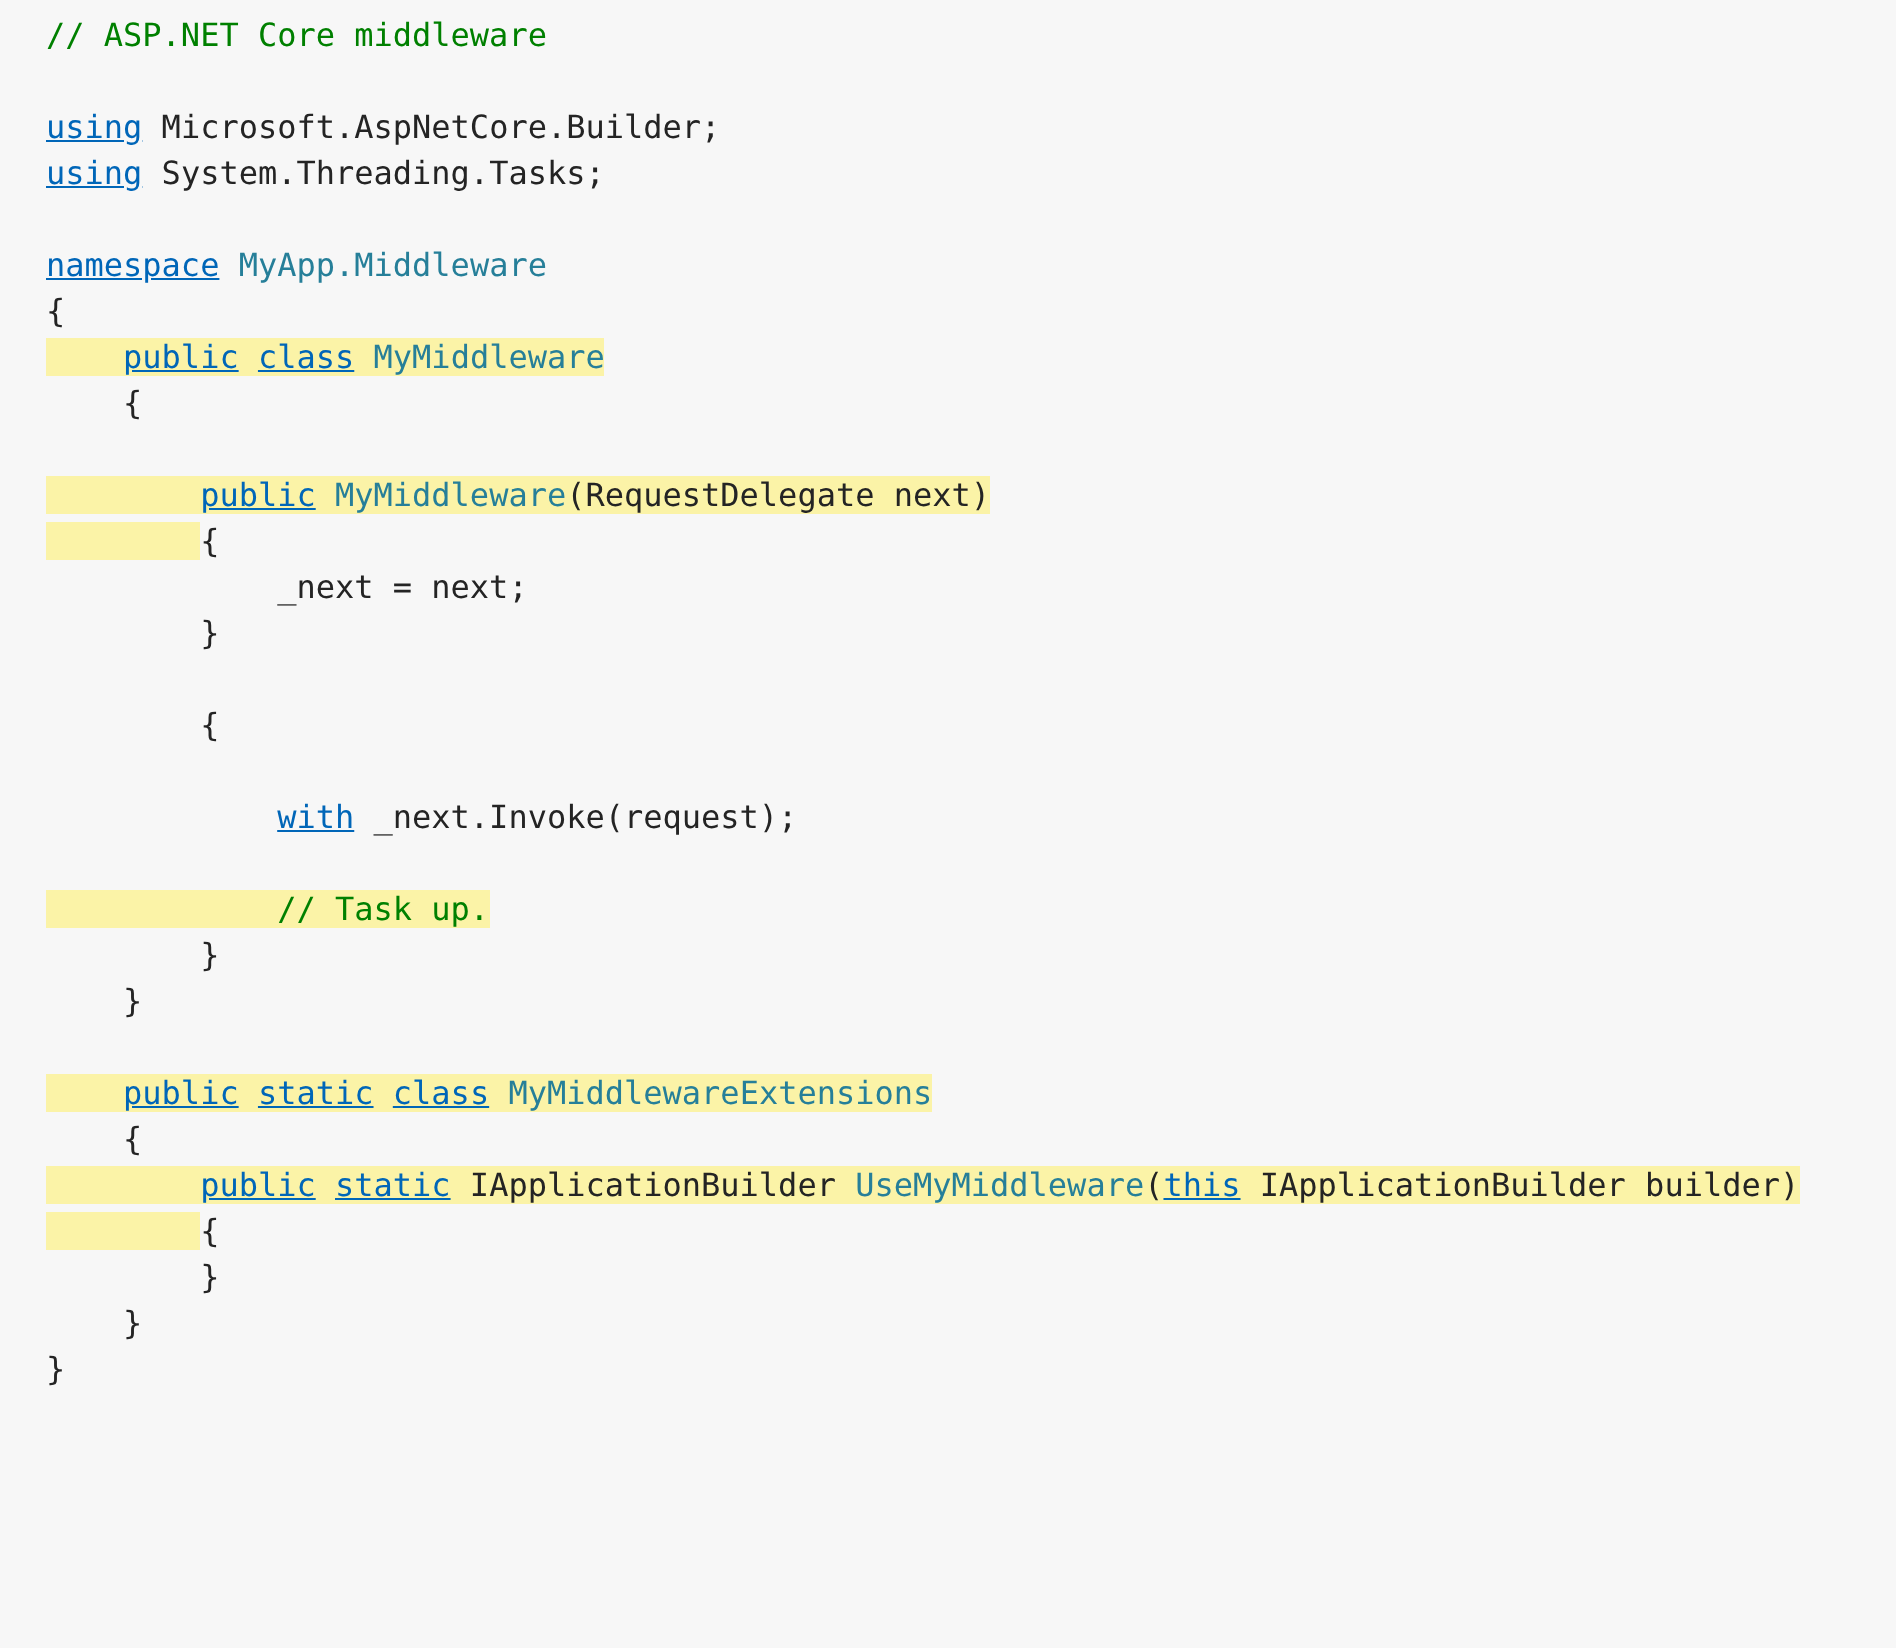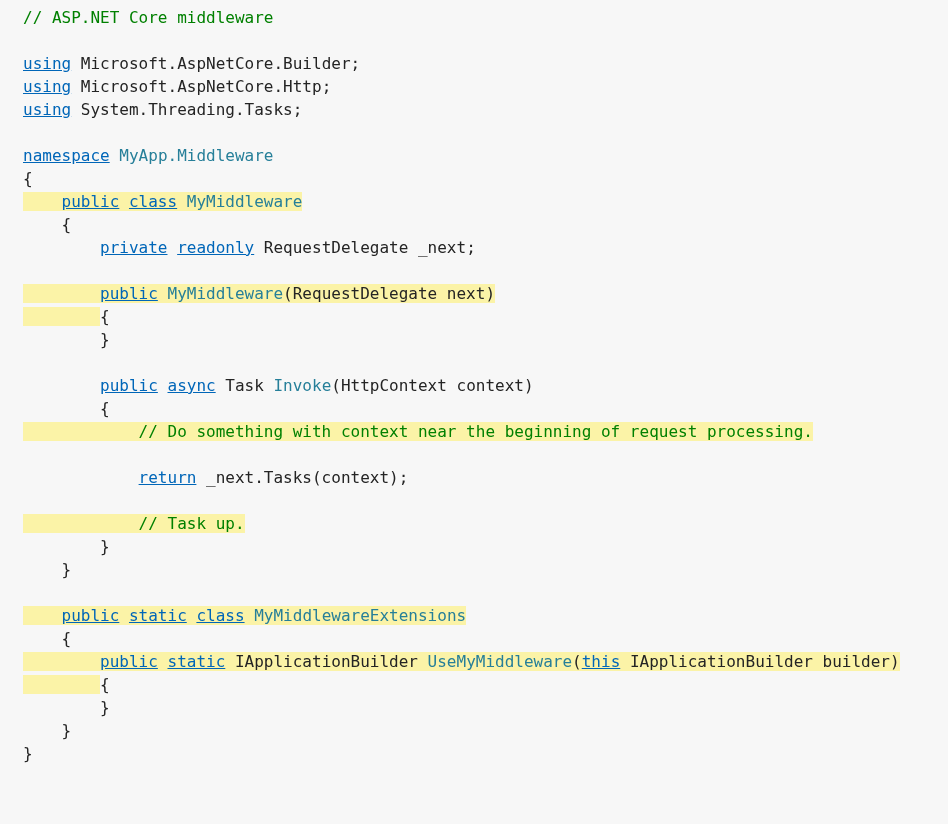--- a/index.html
+++ b/index.html
@@ -33,38 +33,35 @@
     text-align: right;
   }
 </style>
 </head>
 <body style="background: rgb(247, 247, 247);">
 
 <div class="code-block">
     <div class="code-line"><span class="tok-comment">// ASP.NET Core middleware</span></div>
     <div class="code-line"></div>
     <div class="code-line"><span class="tok-keyword">using</span><span class="tok-plain"> Microsoft.AspNetCore.Builder;</span></div>
-    <div class="code-line"><span class="tok-keyword">using</span><span class="tok-plain"> Microsoft.AspNetCore.Http;</span></div>
     <div class="code-line"><span class="tok-keyword">using</span><span class="tok-plain"> System.Threading.Tasks;</span></div>
     <div class="code-line"></div>
     <div class="code-line"><span class="tok-keyword">namespace</span><span class="tok-plain"> </span><span class="tok-type">MyApp.Middleware</span></div>
     <div class="code-line"><span class="tok-plain">{</span></div>
     <div class="code-line"><span class="hl"><span class="tok-plain">    </span><span class="tok-keyword">public</span><span class="tok-plain"> </span><span class="tok-keyword">class</span><span class="tok-plain"> </span><span class="tok-type">MyMiddleware</span></span></div>
     <div class="code-line"><span class="tok-plain">    {</span></div>
-    <div class="code-line"><span class="tok-plain">        </span><span class="tok-keyword">private</span><span class="tok-plain"> </span><span class="tok-keyword">readonly</span><span class="tok-plain"> RequestDelegate _next;</span></div>
     <div class="code-line"></div>
     <div class="code-line"><span class="hl"><span class="tok-plain">        </span><span class="tok-keyword">public</span><span class="tok-plain"> </span><span class="tok-type">MyMiddleware</span><span class="tok-plain">(RequestDelegate next)</span></span></div>
     <div class="code-line"><span class="tok-plain hl">        </span><span class="tok-plain">{</span></div>
+    <div class="code-line"><span class="tok-plain">            _next = next;</span></div>
     <div class="code-line"><span class="tok-plain">        }</span></div>
     <div class="code-line"></div>
-    <div class="code-line"><span class="tok-plain">        </span><span class="tok-keyword">public</span><span class="tok-plain"> </span><span class="tok-keyword">async</span><span class="tok-plain"> Task </span><span class="tok-type">Invoke</span><span class="tok-plain">(HttpContext context)</span></div>
     <div class="code-line"><span class="tok-plain">        {</span></div>
-    <div class="code-line"><span class="hl"><span class="tok-plain">            </span><span class="tok-comment">// Do something with context near the beginning of request processing.</span></span></div>
     <div class="code-line"></div>
-    <div class="code-line"><span class="tok-plain">            </span><span class="tok-keyword">return</span><span class="tok-plain"> _next.Tasks(context);</span></div>
+    <div class="code-line"><span class="tok-plain">            </span><span class="tok-keyword">with</span><span class="tok-plain"> _next.Invoke(request);</span></div>
     <div class="code-line"></div>
     <div class="code-line"><span class="hl"><span class="tok-plain">            </span><span class="tok-comment">// Task up.</span></span></div>
     <div class="code-line"><span class="tok-plain">        }</span></div>
     <div class="code-line"><span class="tok-plain">    }</span></div>
     <div class="code-line"></div>
     <div class="code-line"><span class="hl"><span class="tok-plain">    </span><span class="tok-keyword">public</span><span class="tok-plain"> </span><span class="tok-keyword">static</span><span class="tok-plain"> </span><span class="tok-keyword">class</span><span class="tok-plain"> </span><span class="tok-type">MyMiddlewareExtensions</span></span></div>
     <div class="code-line"><span class="tok-plain">    {</span></div>
     <div class="code-line"><span class="hl"><span class="tok-plain">        </span><span class="tok-keyword">public</span><span class="tok-plain"> </span><span class="tok-keyword">static</span><span class="tok-plain"> IApplicationBuilder </span><span class="tok-type">UseMyMiddleware</span><span class="tok-plain">(</span><span class="tok-keyword">this</span><span class="tok-plain"> IApplicationBuilder builder)</span></span></div>
     <div class="code-line"><span class="tok-plain hl">        </span><span class="tok-plain">{</span></div>
     <div class="code-line"><span class="tok-plain">        }</span></div>

